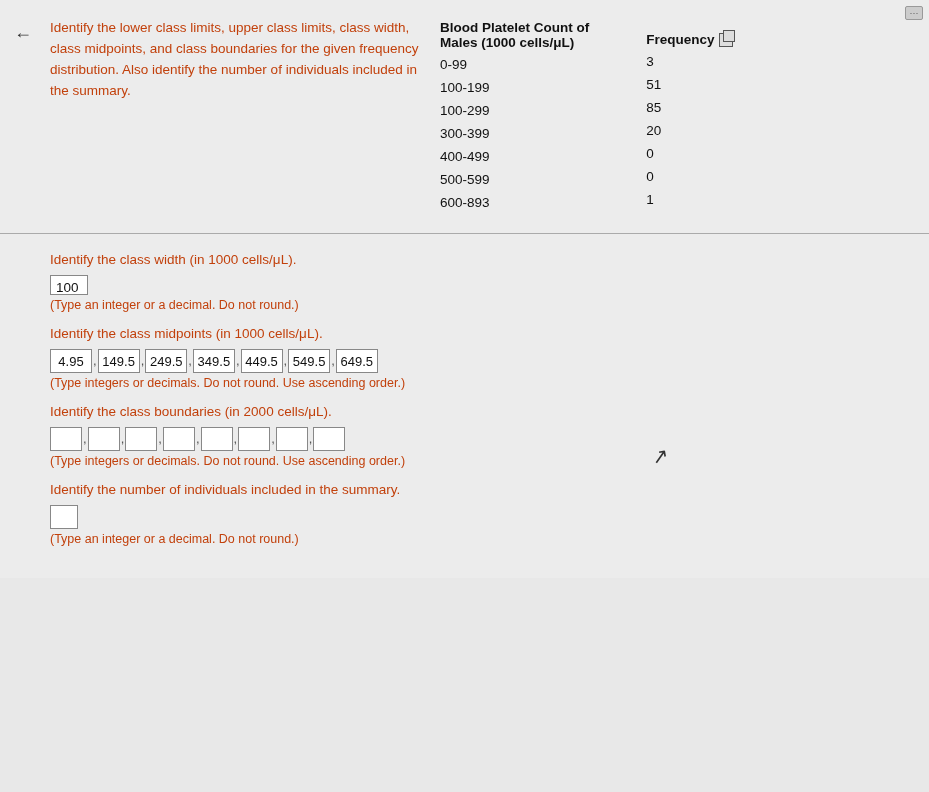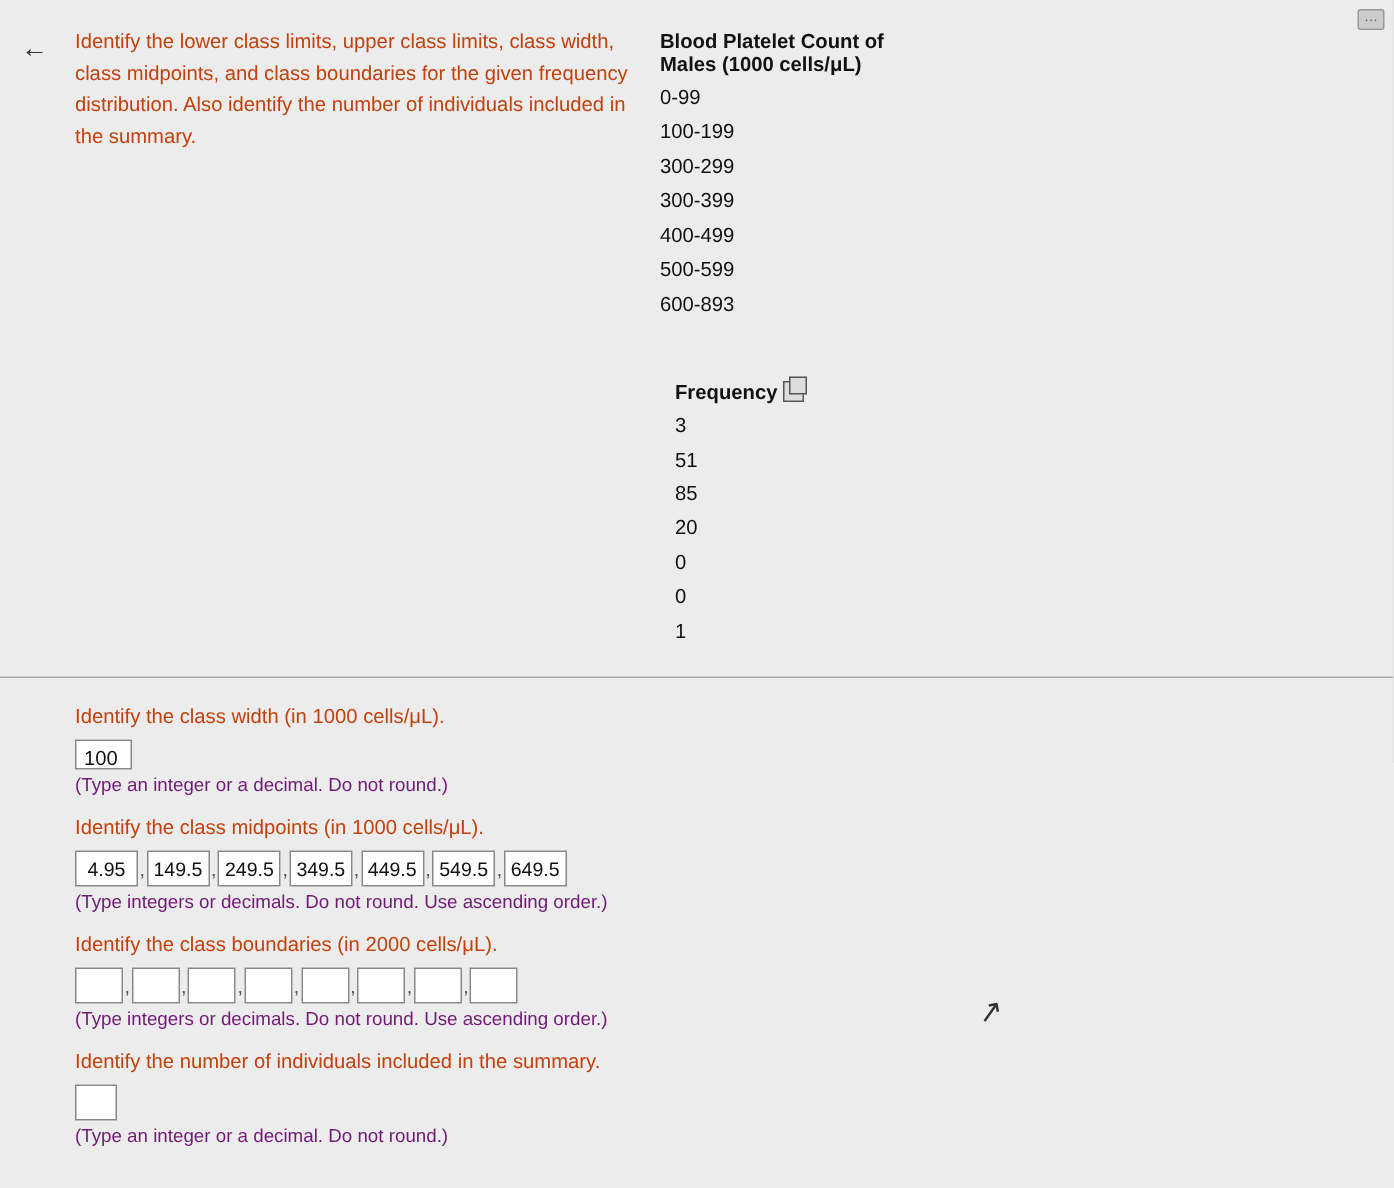--- a/index.html
+++ b/index.html
@@ -38,22 +38,21 @@
     .question-text {
       flex: 1;
       max-width: 390px;
       font-size: 13.5px;
       line-height: 1.55;
       color: #c2410c;
       padding-right: 20px;
     }
     .table-area {
       display: flex;
-      flex-direction: column;
-      gap: 27px;
+      gap: 47px;
       align-items: flex-start;
       padding-top: 2px;
     }
     .table-column {
       display: flex;
       flex-direction: column;
       align-items: flex-start;
     }
     .table-header {
       font-weight: bold;
@@ -106,21 +105,21 @@
       background: #fff;
       min-width: 38px;
       height: 20px;
       padding: 2px 5px;
       font-size: 13.5px;
       vertical-align: middle;
       line-height: 20px;
     }
     .hint-text {
       font-size: 12.5px;
-      color: #701a75;
+      color: #c2410c;
       margin-top: 3px;
       margin-bottom: 14px;
     }
     .midpoints-row {
       display: flex;
       flex-direction: row;
       align-items: center;
       gap: 0px;
       margin-bottom: 2px;
       flex-wrap: wrap;
@@ -204,21 +203,21 @@
     <div class="question-text">Identify the lower class limits, upper class limits, class width, class midpoints, and class boundaries for the given frequency distribution. Also identify the number of individuals included in the summary.</div>
 
     <div class="table-area">
       <div class="table-column">
         <div class="table-header">
           <span>Blood Platelet Count of</span><br>
           <span>Males (1000 cells/μL)</span>
         </div>
         <div class="table-cell">0-99</div>
         <div class="table-cell">100-199</div>
-        <div class="table-cell">300-299</div>
+        <div class="table-cell">100-299</div>
         <div class="table-cell">300-399</div>
         <div class="table-cell">400-499</div>
         <div class="table-cell">500-599</div>
         <div class="table-cell">600-893</div>
       </div>
 
       <div class="table-column freq-col">
         <div class="table-header" style="display:flex;align-items:center;margin-top:12px;">
           <span>Frequency</span>
           <span class="copy-icon"></span>

